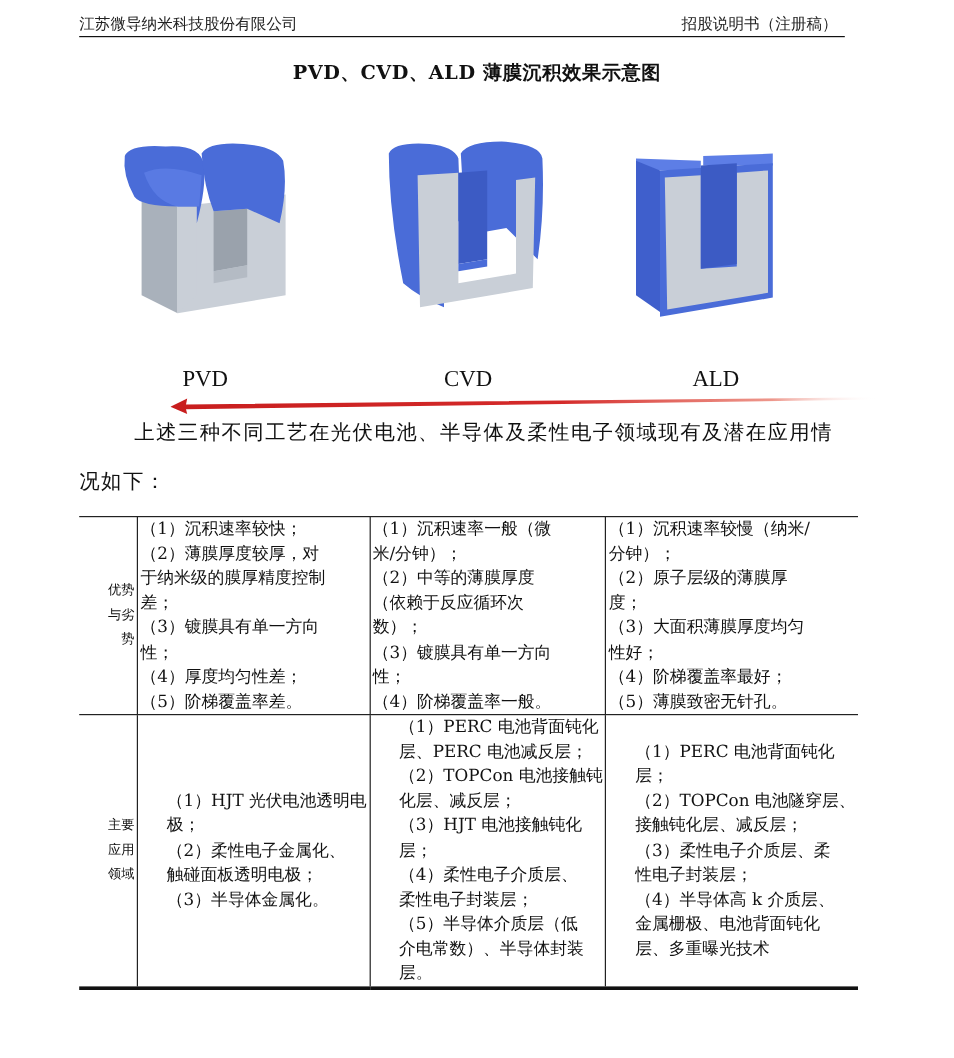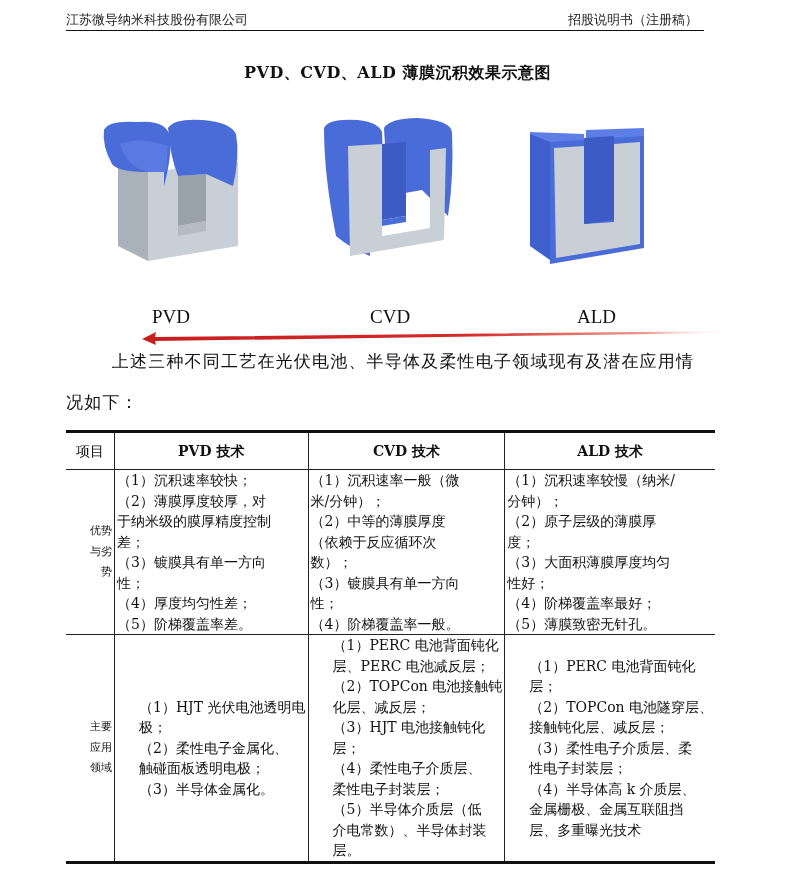--- a/index.html
+++ b/index.html
@@ -8,21 +8,21 @@
     font-family: "DejaVu Serif", "Liberation Serif", serif; color: #111;
   }
   .header {
     position: absolute; left: 66px; top: 8px; width: 638px; height: 22px;
     border-bottom: 1.5px solid #111;
     font-size: 13px; color: #222;
   }
   .header .left { position: absolute; left: 0; top: 3px; }
   .header .right { position: absolute; right: 6px; top: 3px; }
   .fig-title {
-    position: absolute; left: 0; width: 795px; top: 63px; text-align: center;
+    position: absolute; left: 0; width: 795px; top: 51px; text-align: center;
     font-weight: bold; font-size: 16px; letter-spacing: 0.5px;
   }
   .blocks { position: absolute; top: 112px; left: 0; width: 795px; height: 175px; }
   .block { position: absolute; }
   .proc-label {
     position: absolute; top: 306px; font-weight: normal; font-size: 19px;
     font-family: "Liberation Serif", serif;
   }
   .arrow { position: absolute; left: 142px; top: 329px; width: 590px; height: 16px; }
   .para {
@@ -104,26 +104,20 @@
 <div class="para" style="top:389px;">况如下：</div>
 
 <table class="cmp">
   <colgroup>
     <col style="width:58px">
       <col style="width:189px">
       <col style="width:189px">
       <col style="width:202px">
   </colgroup>
   <tbody>
-      <tr>
-    <th style="font-weight:normal">项目</th>
-    <th>PVD 技术</th>
-    <th>CVD 技术</th>
-    <th>ALD 技术</th>
-  </tr>
   <tr>
     <td class="rowhead">
       <span class="ln">优势</span>
       <span class="ln">与劣</span>
       <span class="ln">势</span>
     </td>
     <td class="cell">
       <span class="ln">（1）沉积速率较快；</span>
       <span class="ln">（2）薄膜厚度较厚，对</span>
       <span class="ln">于纳米级的膜厚精度控制</span>
@@ -181,18 +175,18 @@
       <span class="ln">层。</span>
     </td>
     <td class="cell">
       <span class="ln">（1）PERC 电池背面钝化</span>
       <span class="ln">层；</span>
       <span class="ln">（2）TOPCon 电池隧穿层、</span>
       <span class="ln">接触钝化层、减反层；</span>
       <span class="ln">（3）柔性电子介质层、柔</span>
       <span class="ln">性电子封装层；</span>
       <span class="ln">（4）半导体高 k 介质层、</span>
-      <span class="ln">金属栅极、金属互联阻挡</span>
+      <span class="ln">金属栅极、电池背面钝化</span>
       <span class="ln">层、多重曝光技术</span>
     </td>
   </tr>
 </tbody>
   </table>
 
 </body></html>

